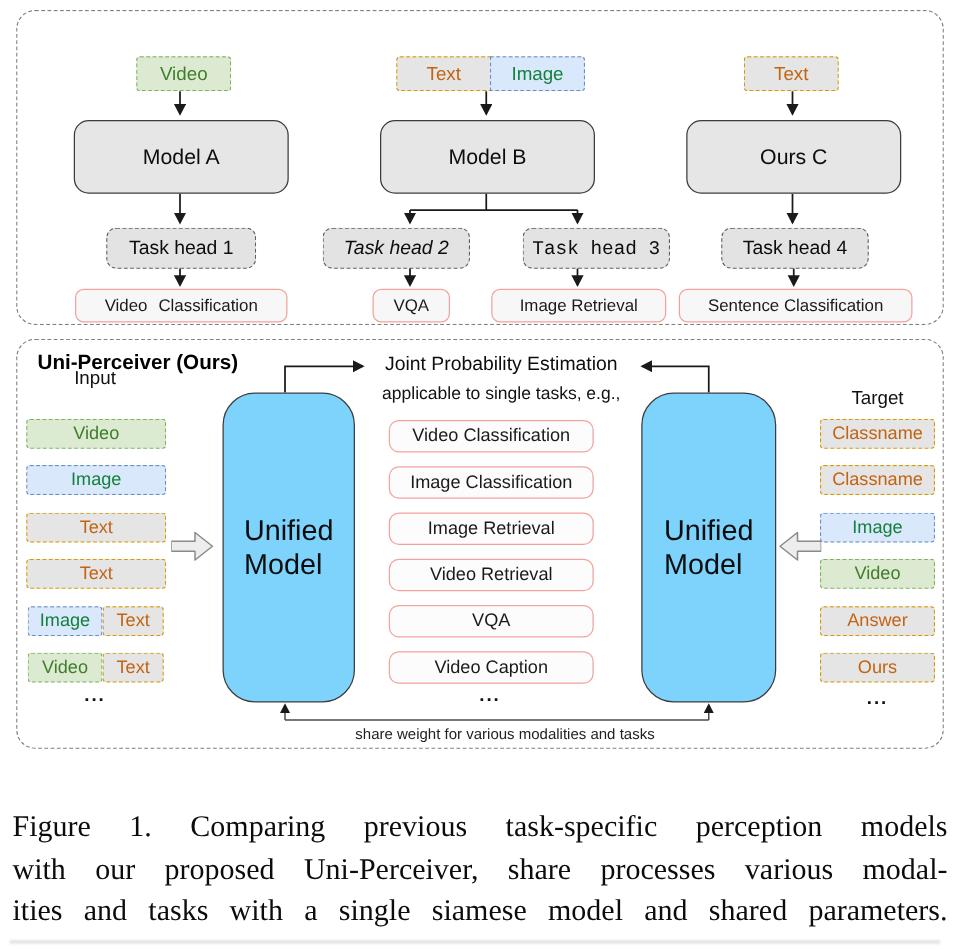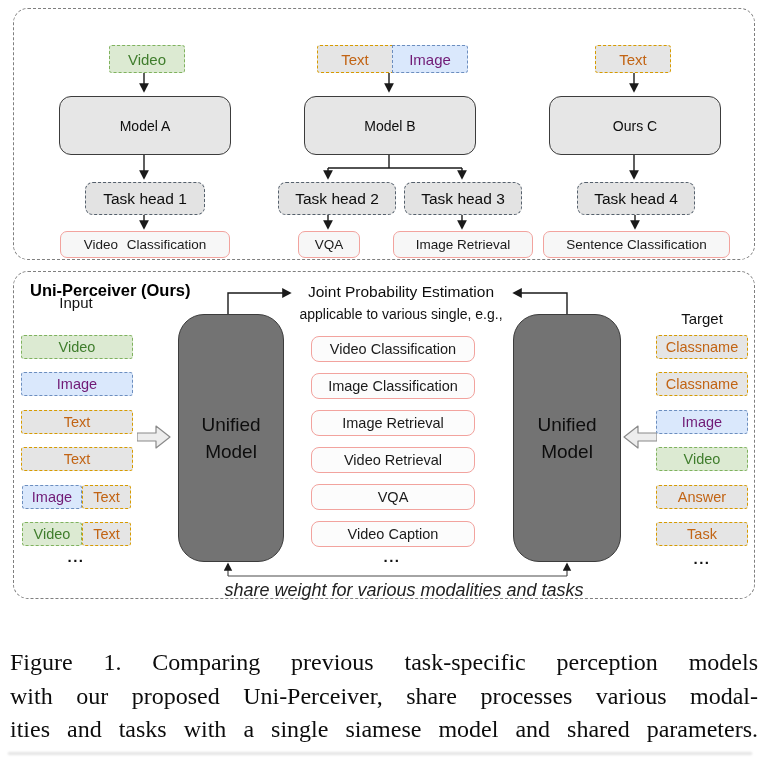--- a/index.html
+++ b/index.html
@@ -4,38 +4,38 @@
 <style>
   html,body{margin:0;padding:0;background:#ffffff;}
   #stage{position:relative;width:768px;height:759px;background:#ffffff;overflow:hidden;
          font-family:"Liberation Sans",sans-serif;}
   .panel{position:absolute;border:1.7px dashed #7f7f7f;border-radius:15px;background:#ffffff;}
   .paneltitle{position:absolute;font-weight:bold;font-size:16.5px;color:#000;white-space:nowrap;}
   .chip{position:absolute;display:flex;align-items:center;justify-content:center;
         border:1.5px dashed;border-radius:3px;font-size:14.5px;white-space:nowrap;}
   .chip.lg{font-size:15px;}
   .green{background:#dcead2;border-color:#7fb25e;color:#3f7d2c;}
-  .blue{background:#dae8fc;border-color:#6c8ebf;color:#701a75;}
+  .blue{background:#dae8fc;border-color:#6c8ebf;color:#15803d;}
   .orange{background:#e5e5e5;border-color:#d79b00;color:#c26414;}
   .modelbox{position:absolute;background:#e6e6e6;border:1.4px solid #3c3c3c;border-radius:12px;
-        display:flex;align-items:center;justify-content:center;font-size:14px;color:#0d0d0d;}
+        display:flex;align-items:center;justify-content:center;font-size:17px;color:#0d0d0d;}
   .headbox{position:absolute;background:#e3e3e3;border:1.7px dashed #55606c;border-radius:8px;
         display:flex;align-items:center;justify-content:center;font-size:15.5px;color:#0d0d0d;white-space:nowrap;}
   .outbox{position:absolute;background:#f7f7f7;border:1.4px solid #f2a39e;border-radius:7px;
         display:flex;align-items:center;justify-content:center;font-size:13.5px;color:#1a1a1a;white-space:nowrap;}
   .taskbox{position:absolute;background:#fcfcfc;border:1.4px solid #f2a39e;border-radius:8px;
         display:flex;align-items:center;justify-content:center;font-size:14.5px;color:#1a1a1a;white-space:nowrap;}
-  .unified{position:absolute;background:#737373;border:1.5px solid #3c3c3c;border-radius:26px;
-        display:flex;align-items:center;justify-content:center;font-size:19px;line-height:27px;
-        text-align:center;white-space:pre-line;color:#0d0d0d;}
+  .unified{position:absolute;background:#7dd3fc;border:1.5px solid #3c3c3c;border-radius:26px;
+        display:flex;align-items:center;justify-content:center;font-size:23px;line-height:27px;
+        white-space:pre-line;color:#0d0d0d;}
   .lbl{position:absolute;text-align:center;font-size:15px;color:#111;}
   .ellipsis{position:absolute;text-align:center;font-size:15px;font-weight:bold;letter-spacing:1.5px;color:#111;}
   .jointtitle{position:absolute;text-align:center;font-size:15.5px;color:#0d0d0d;white-space:nowrap;}
   .jointsub{position:absolute;text-align:center;font-size:14px;color:#111;white-space:nowrap;}
-  .note{position:absolute;text-align:center;font-style:italic;font-size:18px;color:#222;white-space:nowrap;}
+  .note{position:absolute;text-align:center;font-size:12px;color:#222;white-space:nowrap;}
   .ws{word-spacing:5px;}
   .svgo{position:absolute;left:0;top:0;pointer-events:none;}
   #caption{position:absolute;left:10px;top:646px;width:748px;
         font-family:"Liberation Serif",serif;font-size:24px;line-height:33.5px;color:#0c0c0c;}
   #caption .cline{text-align:justify;text-align-last:justify;}
   #artifact{position:absolute;left:8px;top:752px;width:744px;height:3px;background:#c4c4c4;
         opacity:.45;filter:blur(1px);}
 </style>
 </head>
 <body>
@@ -69,23 +69,23 @@
 
 
     <div class="chip lg green" style="left:95px;top:36px;width:74px;height:26px;">Video</div>
     <div class="modelbox" style="left:45px;top:87px;width:170px;height:57px;">Model A</div>
     <div class="headbox" style="left:71px;top:173px;width:118px;height:31px;">Task head 1</div>
     <div class="outbox ws" style="left:46px;top:222px;width:168px;height:25px;">Video Classification</div>
 
     <div class="chip lg orange" style="left:303px;top:36px;width:74px;height:26px;border-radius:3px 0 0 3px;">Text</div>
     <div class="chip lg blue" style="left:378px;top:36px;width:74px;height:26px;border-radius:0 3px 3px 0;">Image</div>
     <div class="modelbox" style="left:290px;top:87px;width:170px;height:57px;">Model B</div>
-    <div class="headbox" style="left:264px;top:173px;width:116px;height:31px;">Task head 2</div>
+    <div class="headbox" style="left:244px;top:173px;width:116px;height:31px;font-style:italic;">Task head 2</div>
     <div class="outbox" style="left:284px;top:222px;width:60px;height:25px;">VQA</div>
-    <div class="headbox" style="left:390px;top:173px;width:116px;height:31px;">Task head 3</div>
+    <div class="headbox" style="left:404px;top:173px;width:116px;height:31px;font-family:Liberation Mono, monospace;">Task head 3</div>
     <div class="outbox" style="left:379px;top:222px;width:138px;height:25px;">Image Retrieval</div>
 
     <div class="chip lg orange" style="left:581px;top:36px;width:74px;height:26px;">Text</div>
     <div class="modelbox" style="left:535px;top:87px;width:170px;height:57px;">Ours C</div>
     <div class="headbox" style="left:563px;top:173px;width:116px;height:31px;">Task head 4</div>
     <div class="outbox" style="left:529px;top:222px;width:185px;height:25px;">Sentence Classification</div>
   </div>
 
   <div class="panel" style="left:13px;top:271px;width:740px;height:326px;">
 
@@ -97,21 +97,21 @@
       <g stroke="#4a4a4a" stroke-width="1.2" fill="none">
         <path d="M214 304 H553"></path>
         <path d="M214 304 V292" marker-end="url(#ah)"></path>
         <path d="M553 304 V292" marker-end="url(#ah)"></path>
       </g>
     </svg>
 
     <div class="paneltitle" style="left:16px;top:9px;">Uni-Perceiver (Ours)</div>
 
     <div class="jointtitle" style="left:277px;width:220px;top:11px;">Joint Probability Estimation</div>
-    <div class="jointsub" style="left:277px;width:220px;top:34px;">applicable to various single, e.g.,</div>
+    <div class="jointsub" style="left:277px;width:220px;top:34px;">applicable to single tasks, e.g.,</div>
 
     <div class="lbl" style="left:22px;width:80px;top:22px;">Input</div>
     <div class="lbl" style="left:648px;width:80px;top:38px;">Target</div>
 
     <div class="chip green" style="left:7px;top:63px;width:110px;height:22px;">Video</div>
     <div class="chip blue" style="left:7px;top:100px;width:110px;height:22px;">Image</div>
     <div class="chip orange" style="left:7px;top:138px;width:110px;height:22px;">Text</div>
     <div class="chip orange" style="left:7px;top:175px;width:110px;height:22px;">Text</div>
     <div class="chip blue" style="left:8px;top:213px;width:58px;height:22px;">Image</div>
     <div class="chip orange" style="left:68px;top:213px;width:47px;height:22px;">Text</div>
@@ -138,21 +138,21 @@
 
     <svg class="svgo" style="left:609px;top:152px;" width="34" height="26" viewBox="0 0 34 26">
       <polygon points="34,9 15,9 15,2 1,13 15,24 15,17 34,17" fill="#ededed" stroke="#8a8a8a" stroke-width="1.2" stroke-linejoin="round"></polygon>
     </svg>
 
     <div class="chip orange" style="left:642px;top:63px;width:90px;height:22px;">Classname</div>
     <div class="chip orange" style="left:642px;top:100px;width:90px;height:22px;">Classname</div>
     <div class="chip blue" style="left:642px;top:138px;width:90px;height:22px;">Image</div>
     <div class="chip green" style="left:642px;top:175px;width:90px;height:22px;">Video</div>
     <div class="chip orange" style="left:642px;top:213px;width:90px;height:22px;">Answer</div>
-    <div class="chip orange" style="left:642px;top:250px;width:90px;height:22px;">Task</div>
+    <div class="chip orange" style="left:642px;top:250px;width:90px;height:22px;">Ours</div>
     <div class="ellipsis" style="left:648px;width:80px;top:278px;">...</div>
 
     <div class="note" style="left:200px;width:380px;top:308px;">share weight for various modalities and tasks</div>
   </div>
 
   <div id="caption">
     <div class="cline">Figure 1.  Comparing previous task-specific perception models</div>
     <div class="cline">with our proposed Uni-Perceiver, share processes various modal-</div>
     <div class="cline">ities and tasks with a single siamese model and shared parameters.</div>
   </div>

